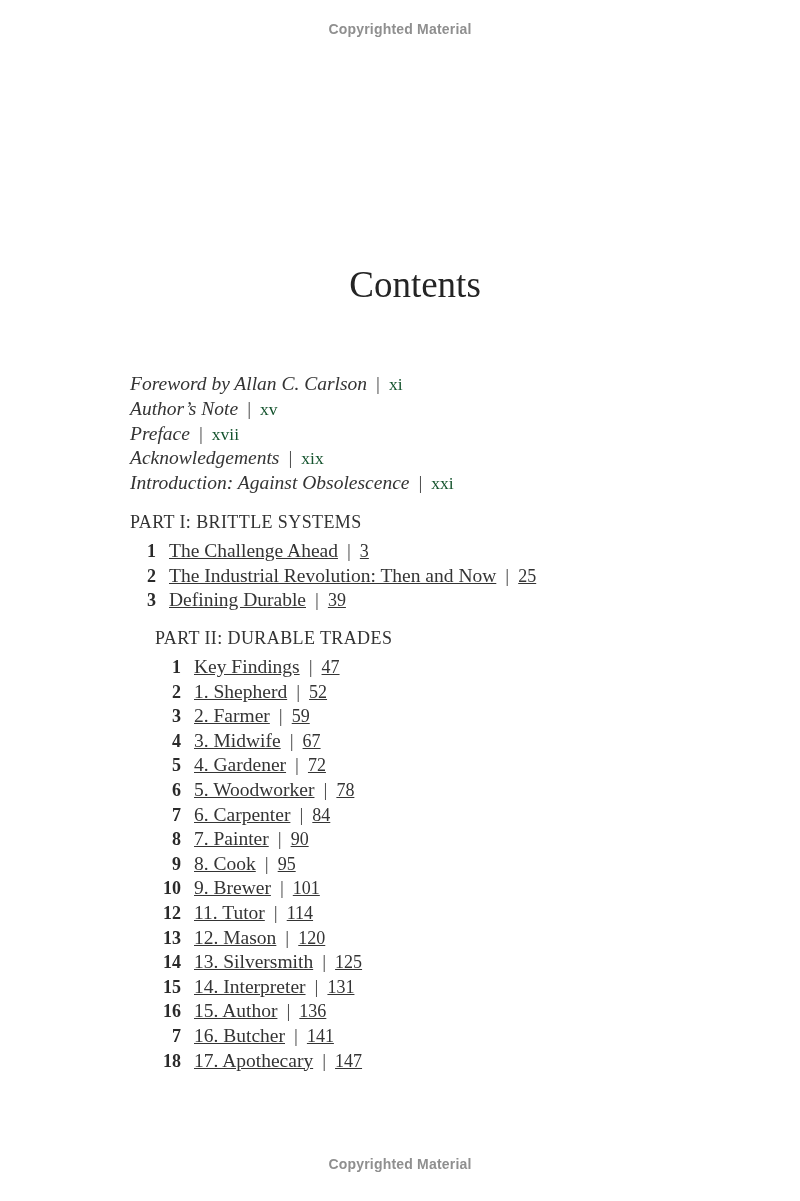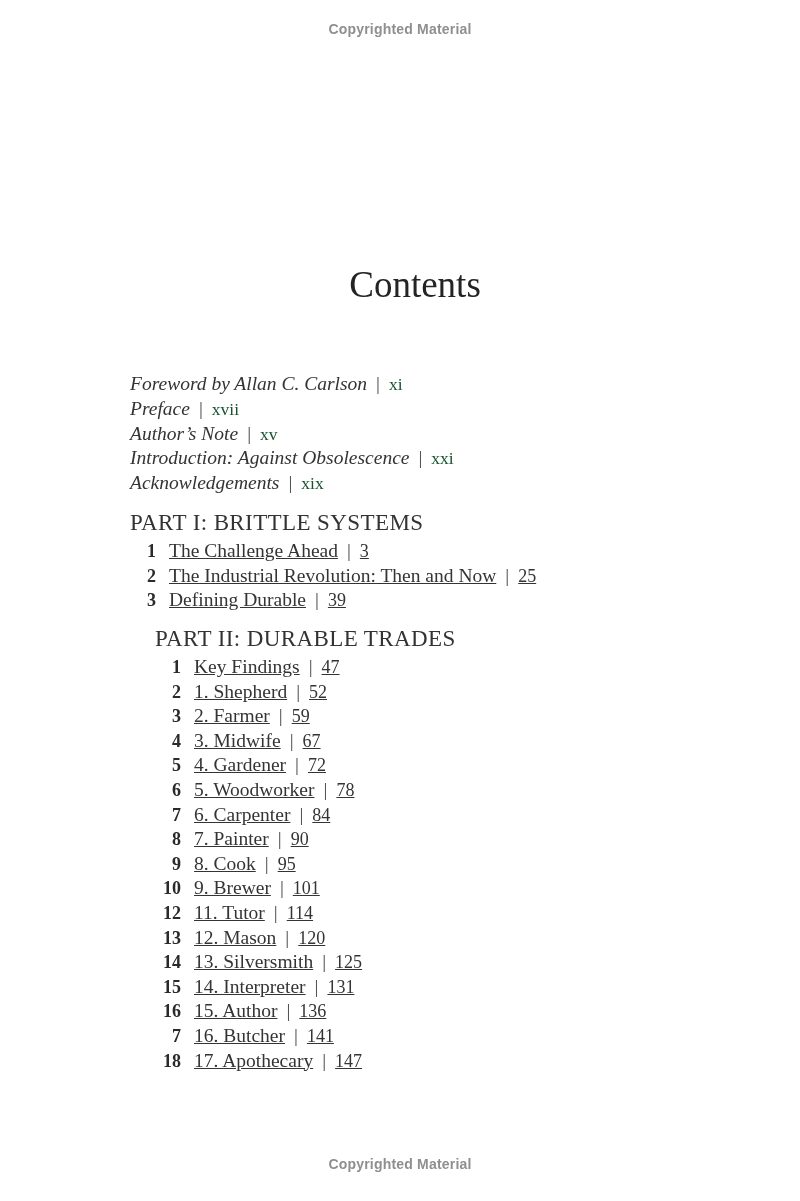--- a/index.html
+++ b/index.html
@@ -60,21 +60,21 @@
     color:#14532d;
   }
   .part {
     position:absolute;
     left:130px;
     white-space:nowrap;
   }
   .part-one { top:509px; }
   .part-two { top:625px;margin-left:25px; }
   .part-heading {
-    font-size:23px;
+    font-size:18px;
     letter-spacing:0.4px;
     line-height:27px;
     margin-bottom:3px;
     color:#333333;
     font-weight:normal;
   }
   .chapter-row {
     line-height:24.6px;
     font-size:19.5px;
     color:#343434;
@@ -101,30 +101,30 @@
 
   <div class="copyright copyright-top">Copyrighted Material</div>
 
   <div class="book-title">Contents</div>
 
   <div class="front-matter">
     <div class="fm-row">
       <span>Foreword by Allan C. Carlson</span><span class="sep">|</span><span class="roman-pg">xi</span>
     </div>
     <div class="fm-row">
+      <span>Author’s Note</span><span class="sep">|</span><span class="roman-pg">xv</span>
+    </div>
+    <div class="fm-row">
       <span>Preface</span><span class="sep">|</span><span class="roman-pg">xvii</span>
     </div>
     <div class="fm-row">
-      <span>Author’s Note</span><span class="sep">|</span><span class="roman-pg">xv</span>
+      <span>Acknowledgements</span><span class="sep">|</span><span class="roman-pg">xix</span>
     </div>
     <div class="fm-row">
       <span>Introduction: Against Obsolescence</span><span class="sep">|</span><span class="roman-pg">xxi</span>
-    </div>
-    <div class="fm-row">
-      <span>Acknowledgements</span><span class="sep">|</span><span class="roman-pg">xix</span>
     </div>
   </div>
 
   <div class="part part-one">
     <div class="part-heading">PART I: BRITTLE SYSTEMS</div>
     <div class="chapter-row">
       <span class="ch-num">1</span><span>The Challenge Ahead</span><span class="sep">|</span><span class="ch-pg">3</span>
     </div>
     <div class="chapter-row">
       <span class="ch-num">2</span><span>The Industrial Revolution: Then and Now</span><span class="sep">|</span><span class="ch-pg">25</span>

